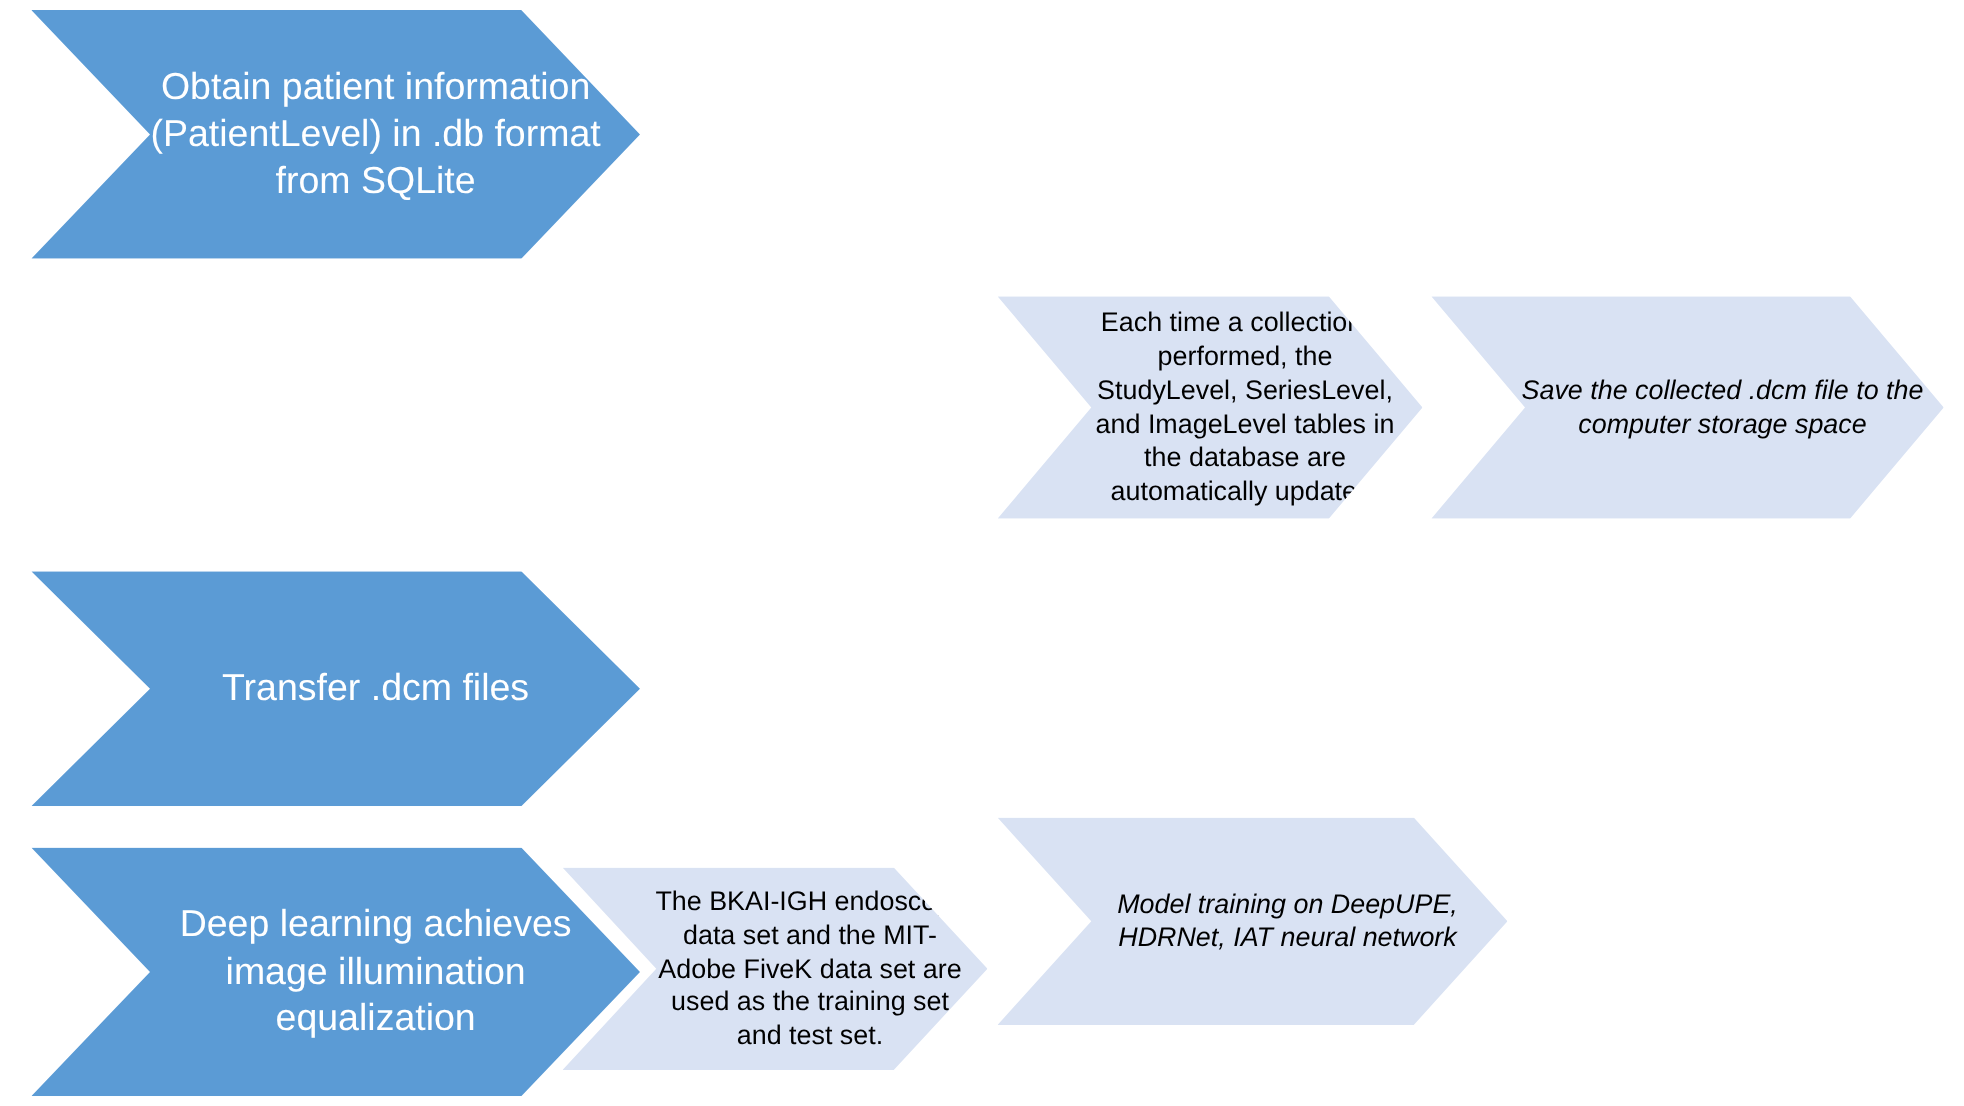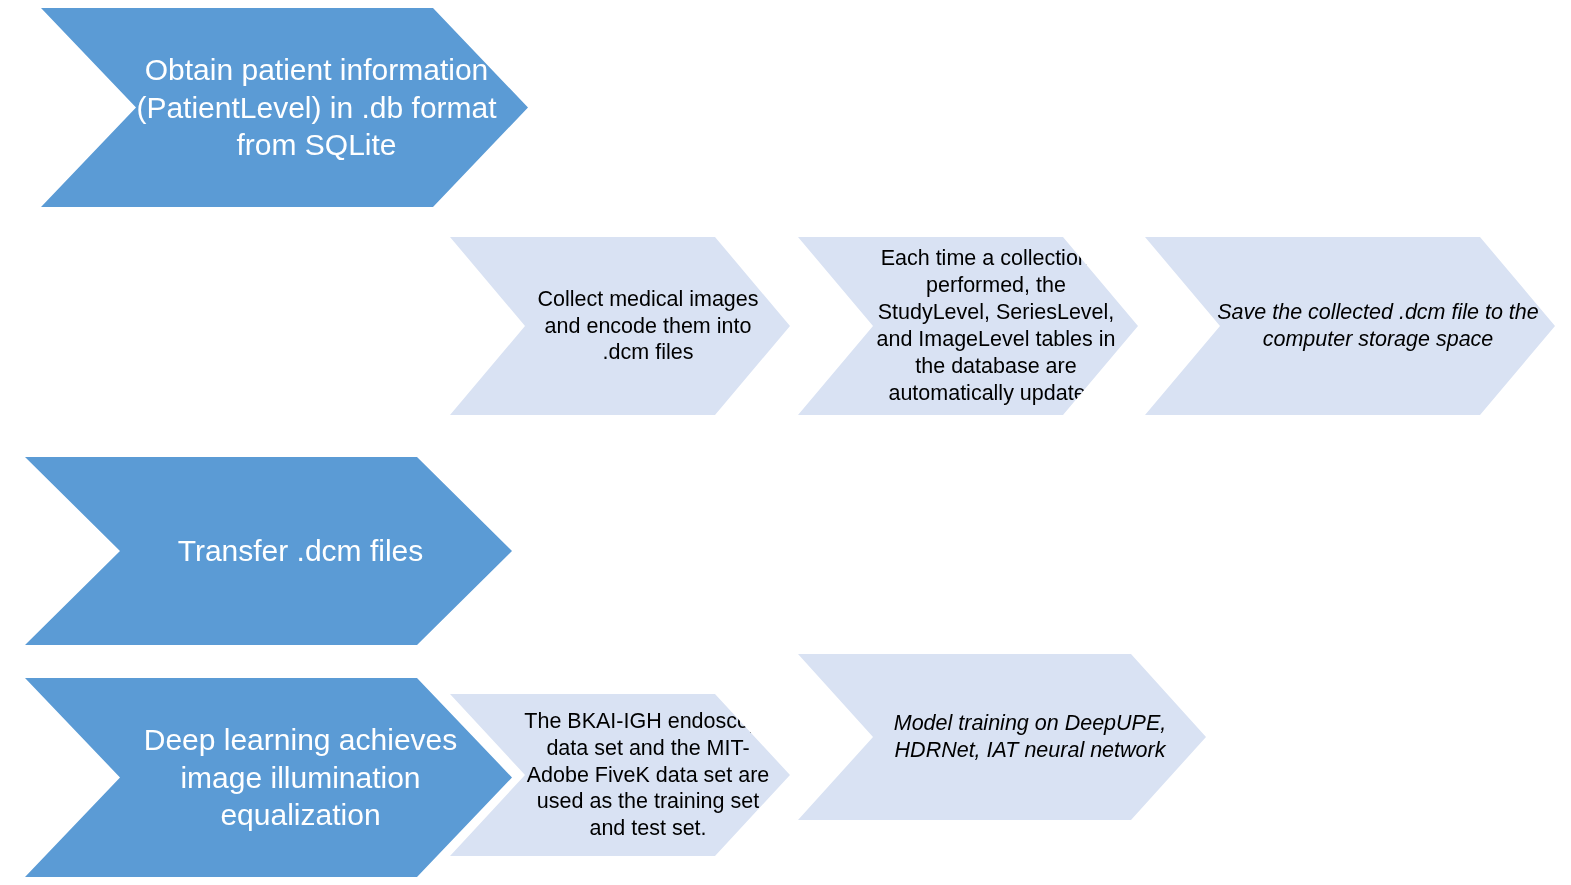--- a/index.html
+++ b/index.html
@@ -55,21 +55,21 @@
     clip-path: polygon(0% 0%, calc(100% - 75px) 0%, 100% 50%, calc(100% - 75px) 100%, 0% 100%, 75px 50%);
   }
   .chev-secondary .label {
     font-size: 21.5px;
     line-height: 1.25;
     font-weight: 400;
     padding-left: 72px;
     padding-right: 16px;
   }
   
-  .r1-main { left: 41px;  top: 8px;   width: 487px; height: 199px; justify-content: center; }
+  .r1-main { left: 25px;  top: 8px;   width: 487px; height: 199px; justify-content: center; }
   
   .r2-main { left: 25px;  top: 232px; width: 487px; height: 188px; }
   .r2-s1   { left: 450px; top: 237px; width: 340px; height: 178px; }
   .r2-s2   { left: 798px; top: 237px; width: 340px; height: 178px; }
   .r2-s3   { left: 1145px;top: 237px; width: 410px; height: 178px; font-style: italic; }
   
   .r3-main { left: 25px;  top: 457px; width: 487px; height: 188px; }
   
   .r4-main { left: 25px;  top: 678px; width: 487px; height: 199px; }
   .r4-s1   { left: 450px; top: 694px; width: 340px; height: 162px; }
@@ -77,23 +77,20 @@
 </style>
 </head>
 <body>
 
 <div id="diagram">
 
   <div class="chevron chev-primary r1-main">
     <span class="label">Obtain patient information (PatientLevel) in .db format from SQLite</span>
   </div>
 
-  <div class="chevron chev-secondary r2-s1">
-    <span class="label">Collect medical images and encode them into .dcm files</span>
-  </div>
   <div class="chevron chev-secondary r2-s2">
     <span class="label">Each time a collection is performed, the StudyLevel, SeriesLevel, and ImageLevel tables in the database are automatically updated.</span>
   </div>
   <div class="chevron chev-secondary r2-s3">
     <span class="label">Save the collected .dcm file to the computer storage space</span>
   </div>
 
   <div class="chevron chev-primary r4-main">
     <span class="label">Deep learning achieves image illumination equalization</span>
   </div>

